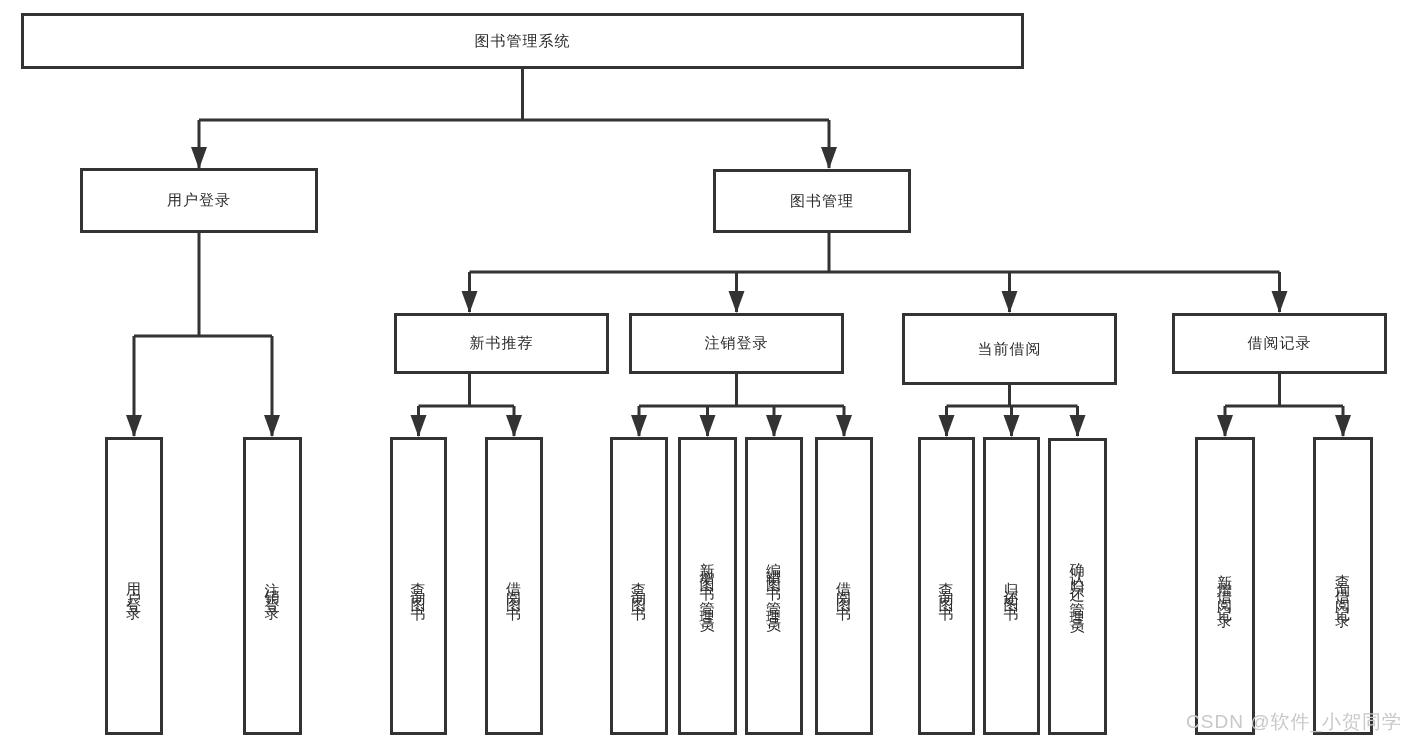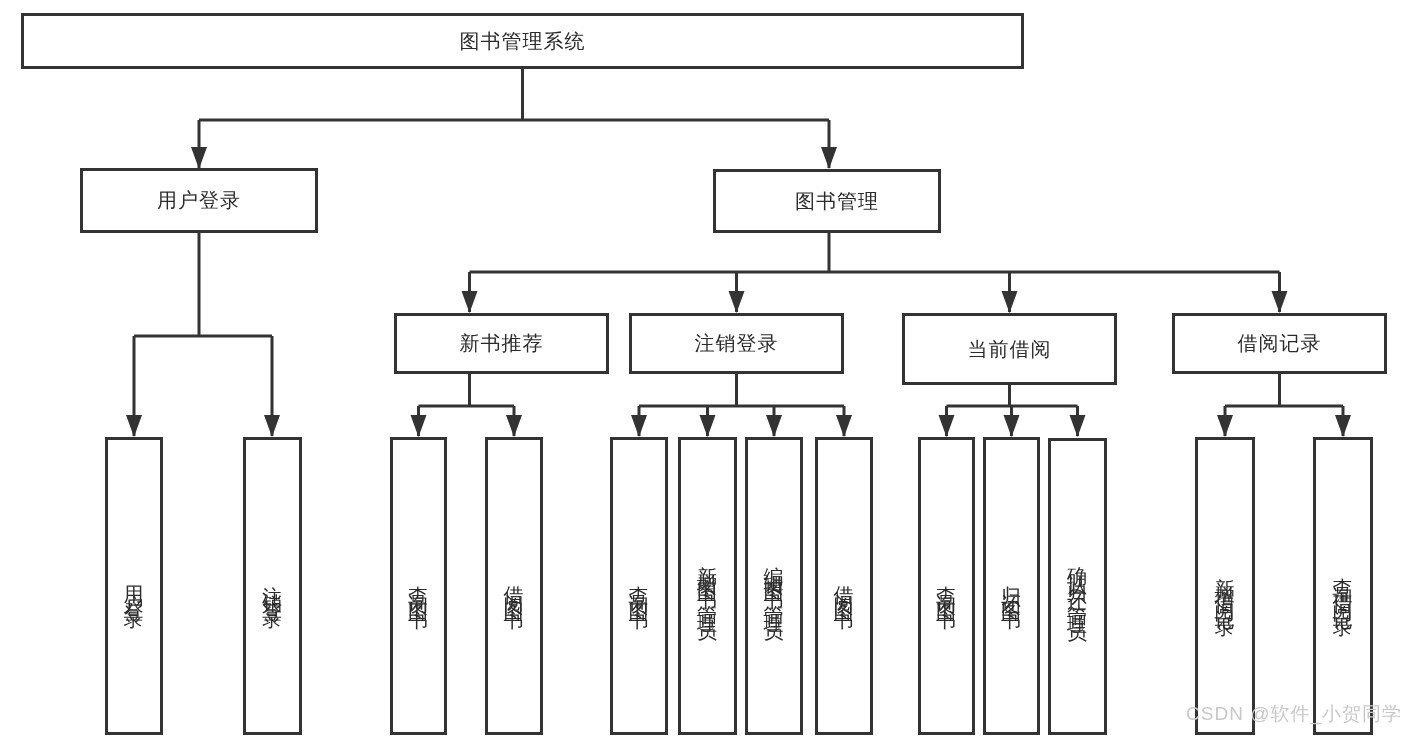--- a/index.html
+++ b/index.html
@@ -28,36 +28,36 @@
     position: absolute;
     box-sizing: border-box;
     border: 3px solid var(--line, #333333);
     background: #ffffff;
     display: flex;
     align-items: center;
     justify-content: center;
     z-index: 2;
   }
   .node .lbl {
-    font-size: 20px;
+    font-size: 15px;
     letter-spacing: 1px;
     color: var(--text, #2b2b2b);
     white-space: nowrap;
   }
   .leaf .lbl {
     writing-mode: vertical-rl;
     text-orientation: mixed;
     letter-spacing: 8px;
     white-space: nowrap;
     line-height: 1;
   }
   .watermark {
     position: absolute;
     right: 3px;
-    bottom: 20px;
+    bottom: 12px;
     font-size: 19px;
     letter-spacing: 1px;
     color: var(--wm, #c8c8c8);
     z-index: 3;
     white-space: nowrap;
     margin-left: 36px;
   }
 </style>
 </head>
 <body>
@@ -104,21 +104,21 @@
     </g>
   </svg>
 
   <div class="node" style="left:21px; top:13px; width:1003px; height:56px;">
     <span class="lbl">图书管理系统</span>
   </div>
 
   <div class="node" style="left:80px; top:168px; width:238px; height:65px;">
     <span class="lbl">用户登录</span>
   </div>
-  <div class="node" style="left:713px; top:169px; width:228px; height:64px;padding-left:20px;">
+  <div class="node" style="left:713px; top:169px; width:198px; height:64px;padding-left:20px;">
     <span class="lbl">图书管理</span>
   </div>
 
   <div class="node" style="left:362px; top:313px; width:215px; height:61px;margin-left:32px;">
     <span class="lbl">新书推荐</span>
   </div>
   <div class="node" style="left:629px; top:313px; width:215px; height:61px;">
     <span class="lbl">注销登录</span>
   </div>
   <div class="node" style="left:902px; top:313px; width:215px; height:72px;">

